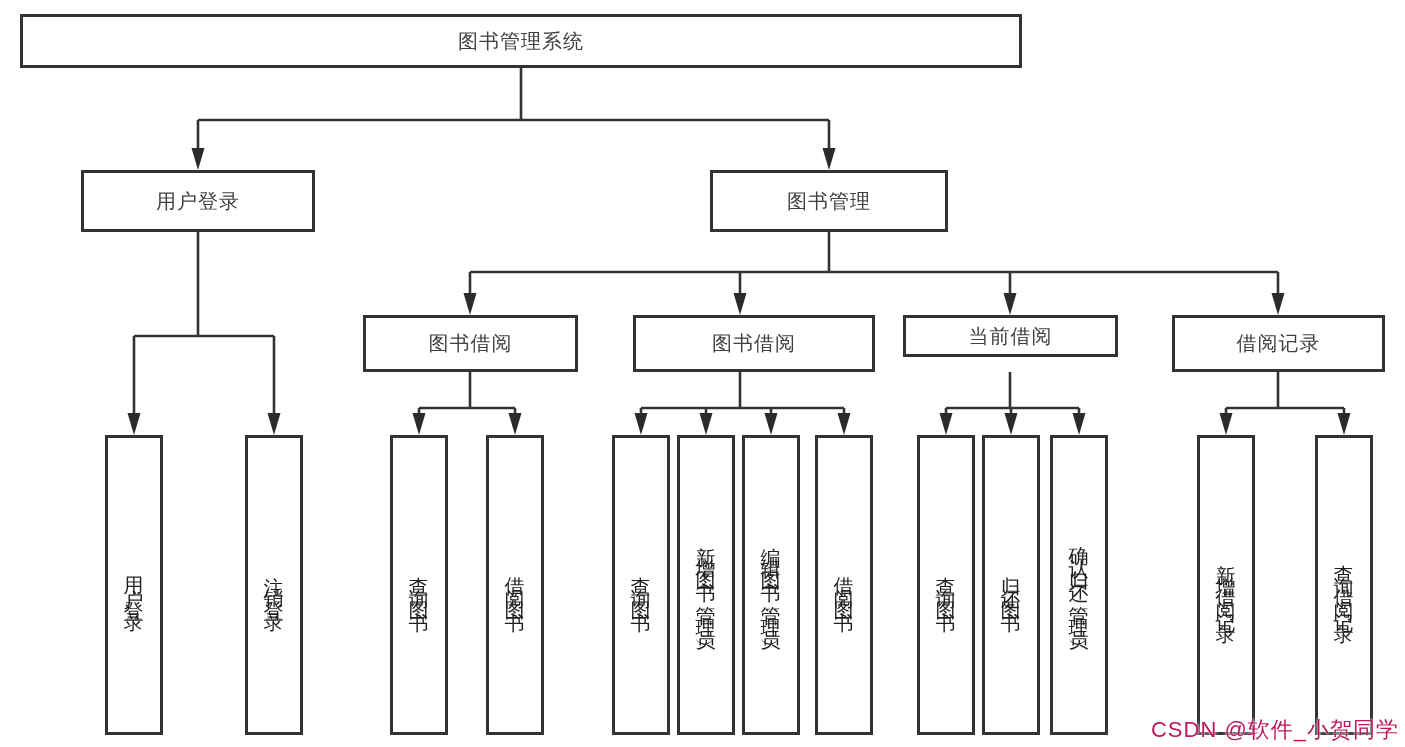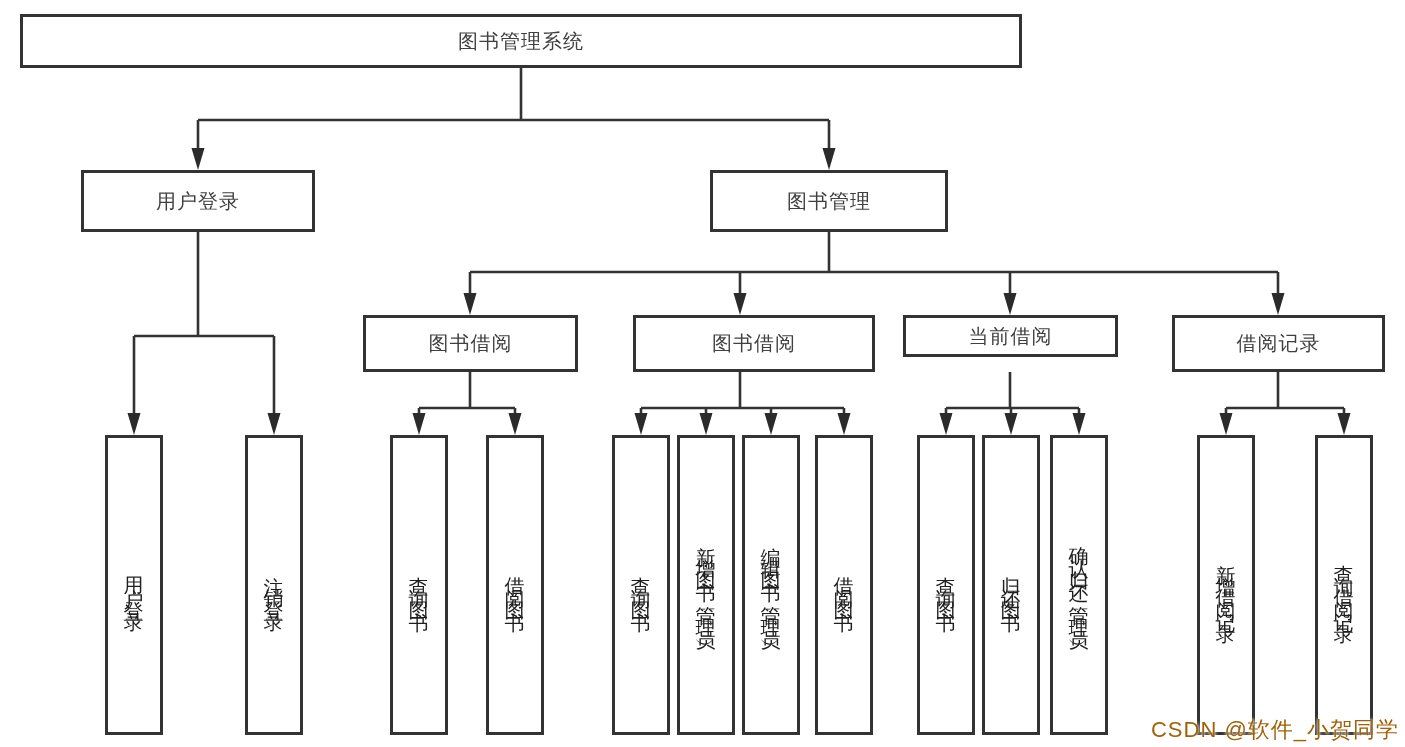--- a/index.html
+++ b/index.html
@@ -32,21 +32,21 @@
     font-size:20px;
     letter-spacing:12px;
     color:#1f1f1f;
     line-height:1;
   }
   .watermark{
     position:absolute;
     right:6px;
     bottom:2px;
     font-size:22px;
-    color:#a16207;
+    color:#be185d;
     letter-spacing:1px;
     text-shadow:0 0 2px #ffffff,0 0 4px #ffffff;
     white-space:nowrap;
     margin-left:48px;
   }
 </style>
 </head>
 <body>
 
 <div id="stage">

